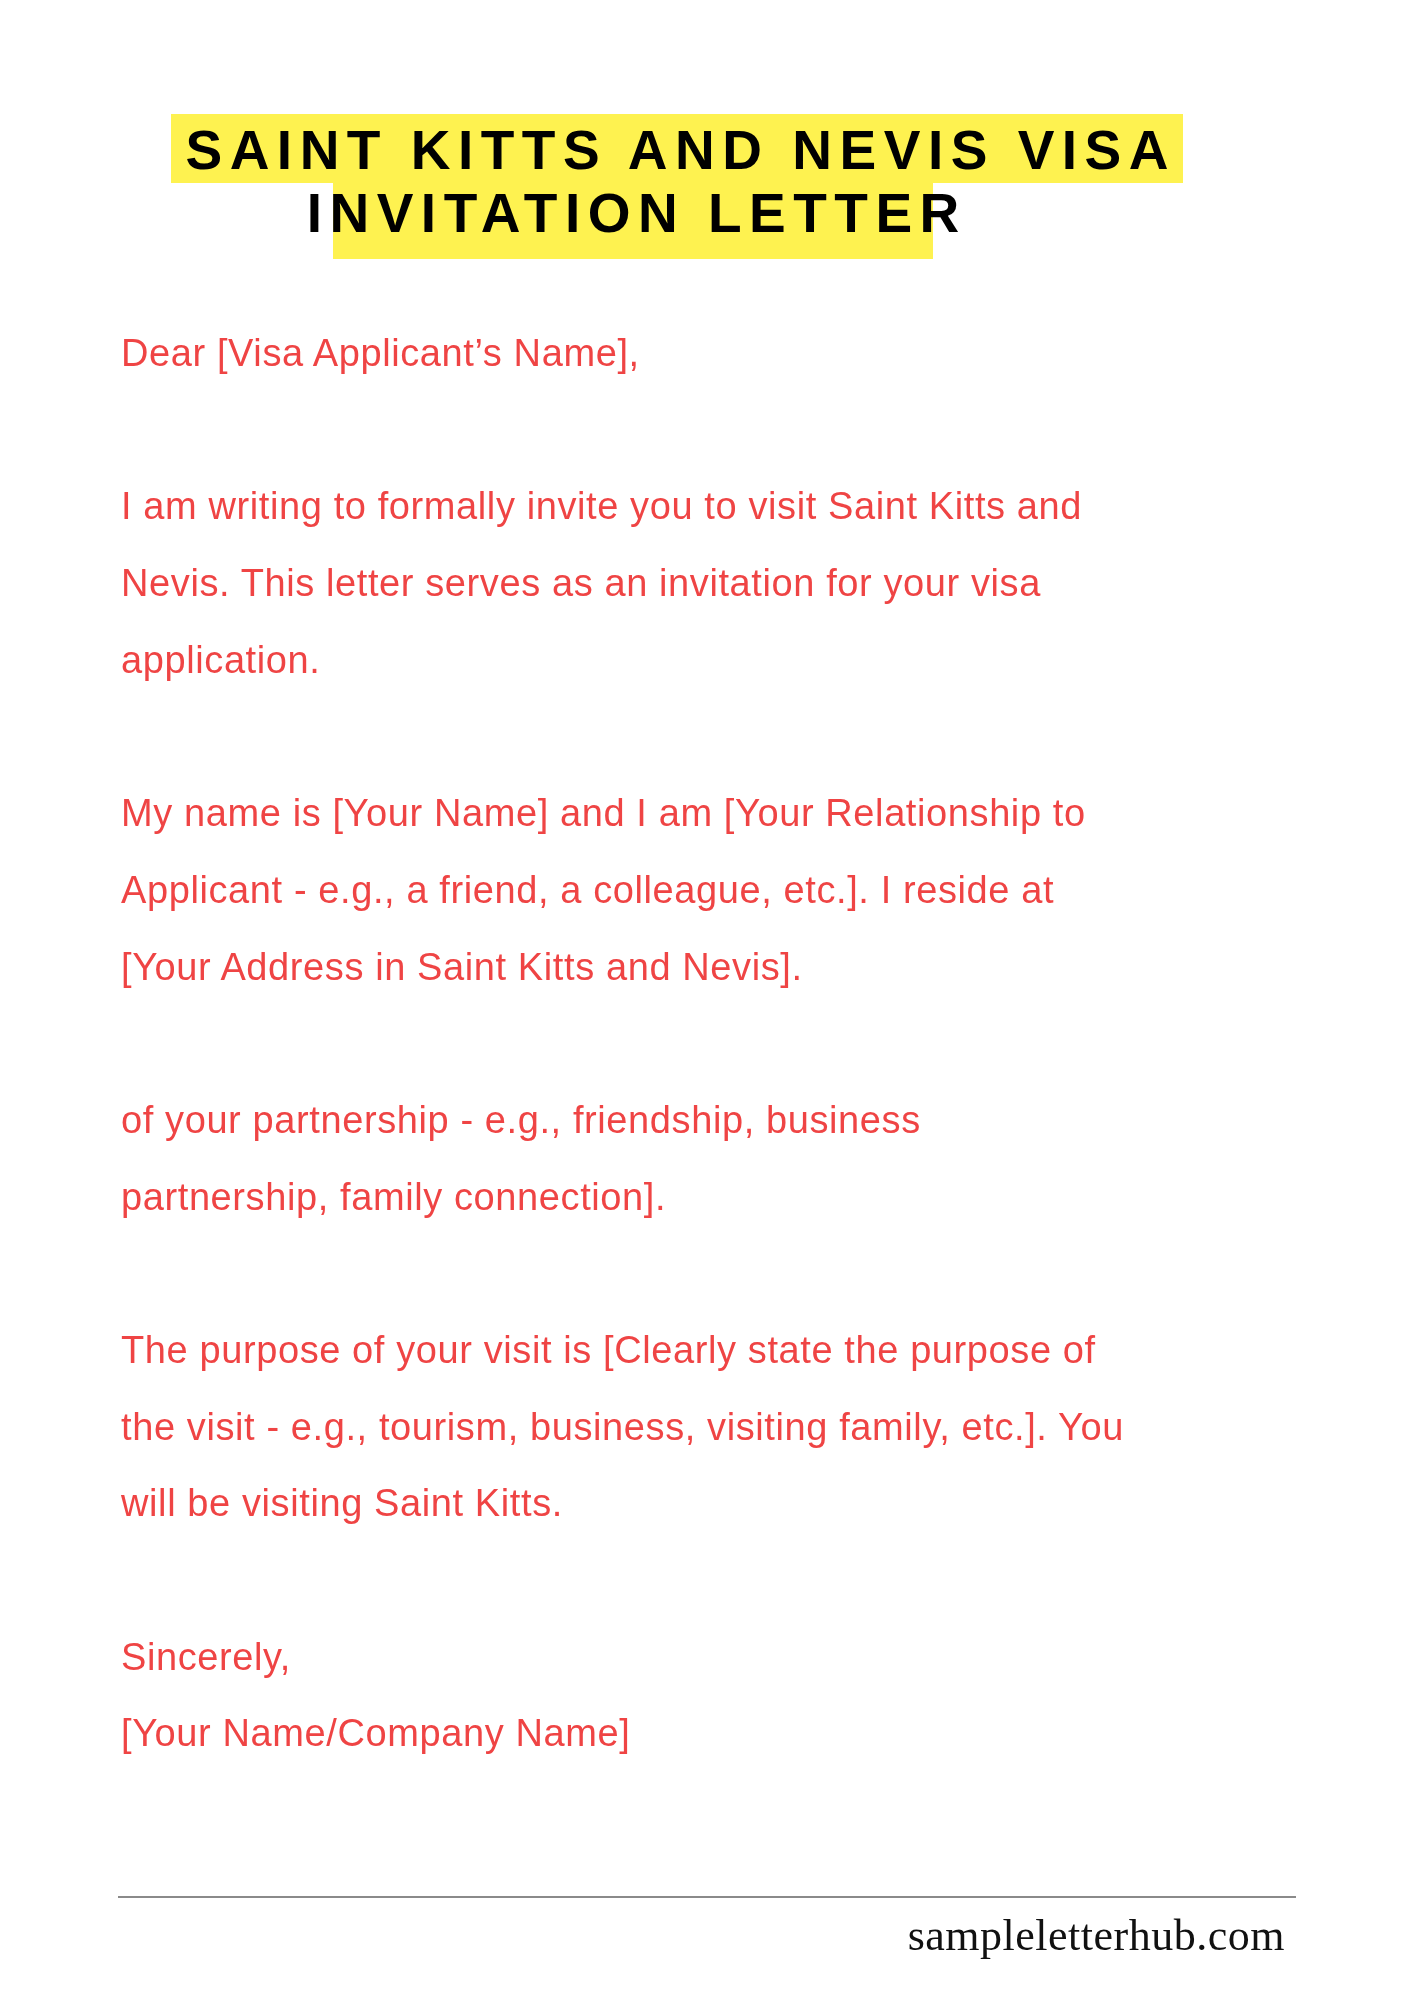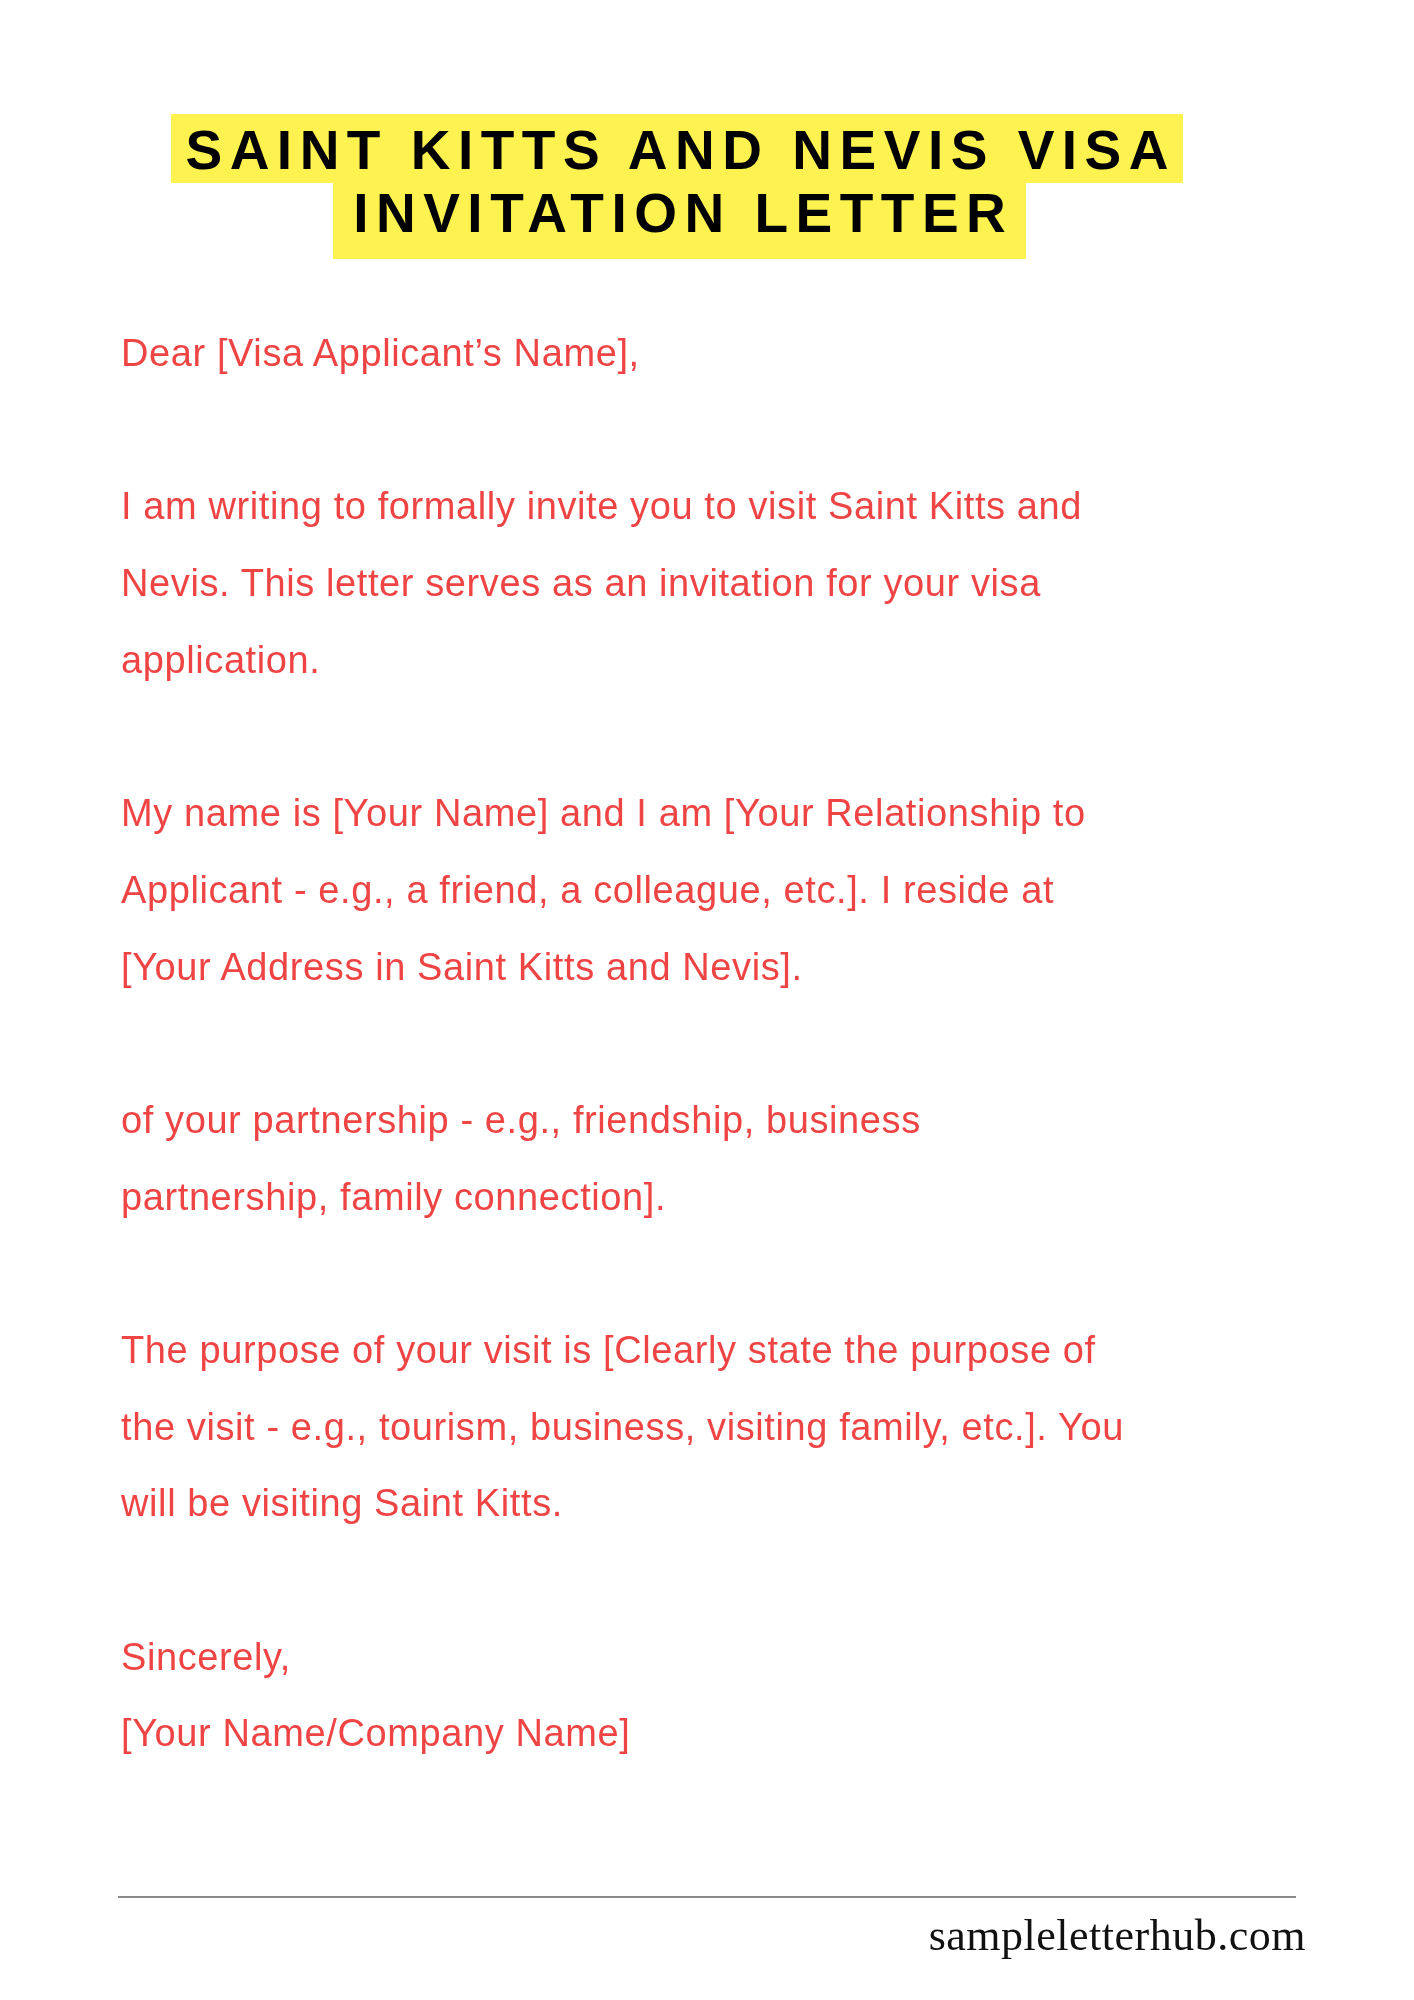--- a/index.html
+++ b/index.html
@@ -37,21 +37,21 @@
     #title-line-1 {
       left: 171px;
       top: 74px;
       width: 1012px;
       height: 69px;
       padding-top: 4px;
     }
     #title-line-2 {
       left: 333px;
       top: 143px;
-      width: 693px;
+      width: 600px;
       height: 76px;
       padding-bottom: 16px;
       align-items: center;
     }
     .body {
       position: absolute;
       left: 121px;
       top: 275px;
       width: 1260px;
       font-family: "Liberation Sans", sans-serif;
@@ -67,21 +67,21 @@
     .divider {
       position: absolute;
       left: 118px;
       top: 1856px;
       width: 1178px;
       height: 2px;
       background: #8a8a8a;
     }
     .footer {
       position: absolute;
-      right: 108px;
+      right: 129px;
       top: 1870px;
       font-family: "Liberation Serif", serif;
       font-size: 44px;
       line-height: 52px;
       letter-spacing: 0.5px;
       color: #111111;
       white-space: nowrap;
     }
   </style>
 </head>

